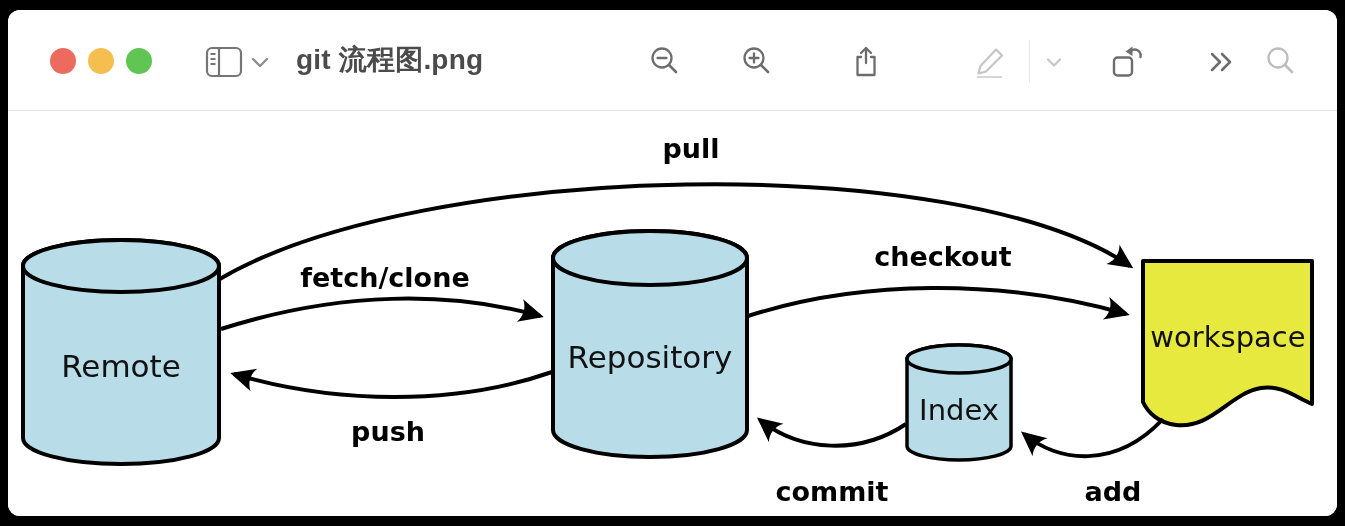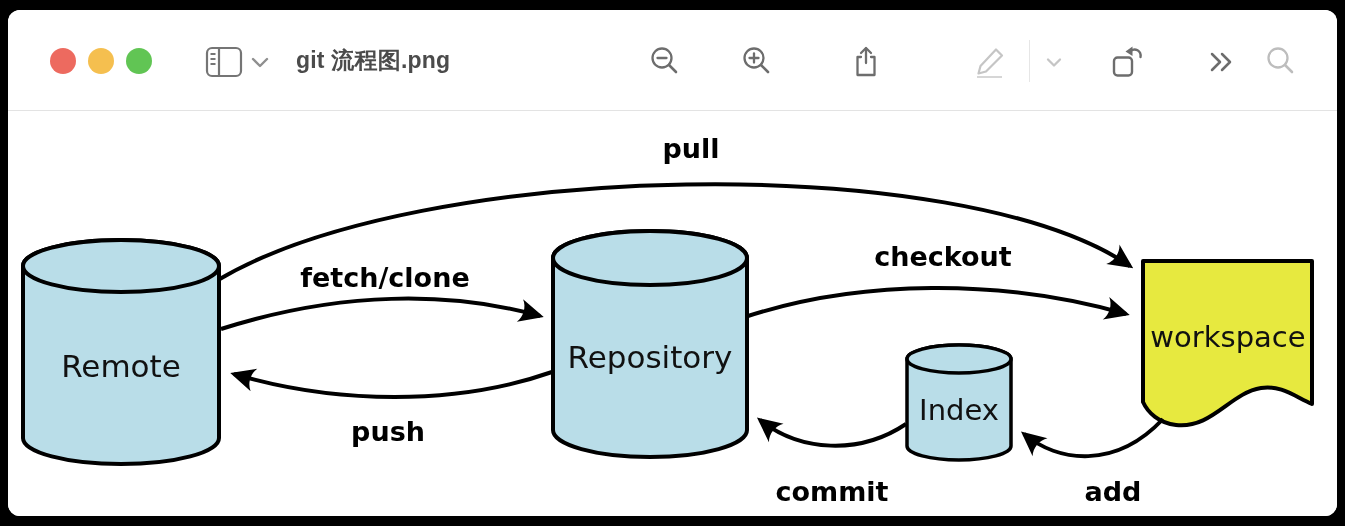--- a/index.html
+++ b/index.html
@@ -4,21 +4,21 @@
 <style>
   html,body{margin:0;padding:0;background:#000;font-family:"Liberation Sans",sans-serif;}
   .stage{position:relative;width:1345px;height:526px;background:#000;overflow:hidden;}
   .window{position:absolute;left:8px;top:10px;width:1329px;height:506px;background:#fff;
           border-radius:12px;overflow:hidden;}
   .titlebar{position:relative;height:100px;background:#fff;border-bottom:1px solid #e3e3e3;}
   .light{position:absolute;top:38px;width:26px;height:26px;border-radius:50%;border:none;padding:0;}
   .tbtn{position:absolute;top:32px;width:40px;height:40px;background:none;border:none;padding:0;
         display:flex;align-items:center;justify-content:center;}
   .title{position:absolute;left:288px;top:0;height:100px;display:flex;align-items:center;
-         font-weight:700;font-size:23px;color:#4b4b4b;letter-spacing:.2px;
+         font-weight:700;font-size:28px;color:#4b4b4b;letter-spacing:.2px;
          font-family:"Liberation Sans",sans-serif;}
   .vdivider{position:absolute;left:1021px;top:30px;width:1px;height:42px;background:#e6e6e6;}
   .content{position:relative;height:405px;background:#fff;}
   .content svg{display:block;}
   .diagram-node-label{font-family:"DejaVu Sans","Liberation Sans",sans-serif;fill:#111;}
   .diagram-edge-label{font-family:"DejaVu Sans","Liberation Sans",sans-serif;font-weight:bold;fill:#000;}
 </style>
 </head>
 <body>
 

